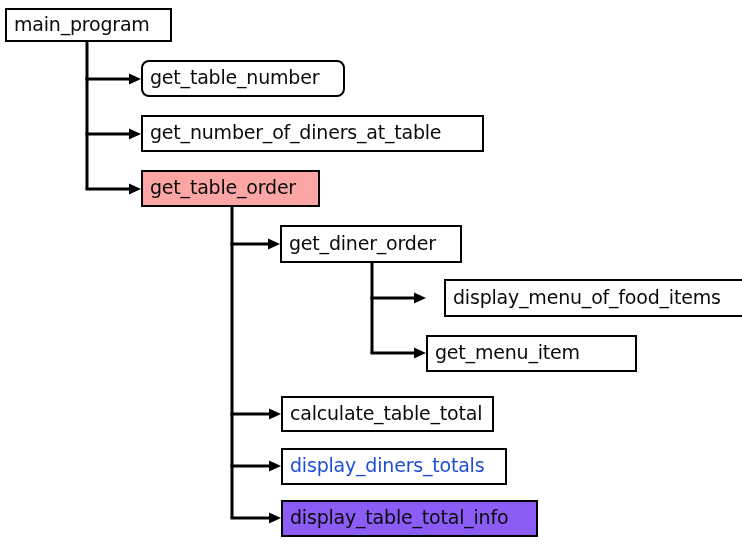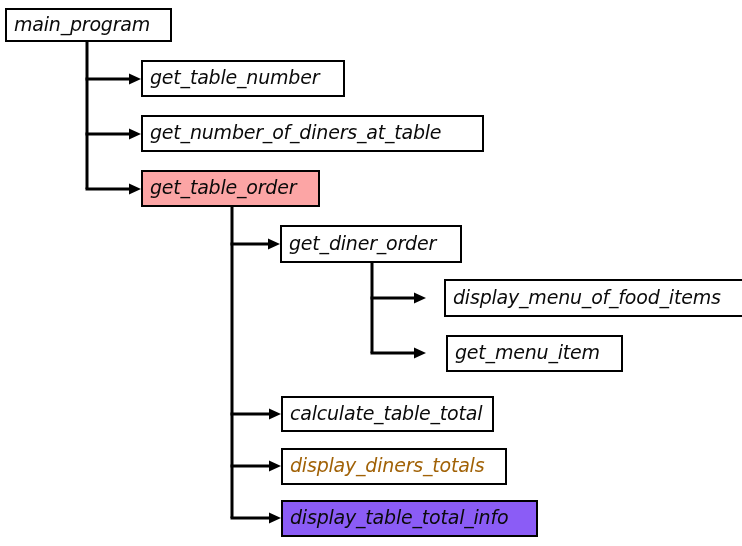--- a/index.html
+++ b/index.html
@@ -11,21 +11,20 @@
     width: 742px;
     height: 546px;
     overflow: hidden;
     font-family: "DejaVu Sans", "Liberation Sans", sans-serif;
   }
   #chart-canvas {
     position: relative;
     width: 742px;
     height: 546px;
     background: #ffffff;
-    font-style: italic;
   }
   #chart-svg {
     position: absolute;
     left: 0;
     top: 0;
     width: 742px;
     height: 546px;
   }
   .node-box {
     position: absolute;
@@ -84,42 +83,42 @@
           <line x1="370.5" y1="353" x2="415" y2="353" stroke="#000000" stroke-width="3"></line>
           <polygon points="426,353 414,347.5 414,358.5" fill="#000000"></polygon>
         </g>
       </g>
   </svg>
 
   <div id="node-layer">
       <div class="node-box" style="left: 5px; top: 8px; width: 167px; height: 34px; border-width: 2px; border-color: rgb(0, 0, 0); background: rgb(255, 255, 255);">
         <span class="node-label" style="font-size: 19px; color: rgb(10, 10, 10);">main_program</span>
       </div>
-      <div class="node-box" style="left: 141px; top: 60px; width: 204px; height: 37px; border-width: 2px; border-color: rgb(0, 0, 0); background: rgb(255, 255, 255);">
+      <div class="node-box" style="left: 141px; top: 60px; width: 204px; height: 37px; border-width: 2px; border-color: rgb(0, 0, 0); background: rgb(255, 255, 255); border-radius: 8px;">
         <span class="node-label" style="font-size: 19px; color: rgb(10, 10, 10);">get_table_number</span>
       </div>
       <div class="node-box" style="left: 141px; top: 115px; width: 343px; height: 37px; border-width: 2px; border-color: rgb(0, 0, 0); background: rgb(255, 255, 255);">
         <span class="node-label" style="font-size: 19px; color: rgb(10, 10, 10);">get_number_of_diners_at_table</span>
       </div>
       <div class="node-box" style="left: 141px; top: 170px; width: 179px; height: 37px; border-width: 2px; border-color: rgb(0, 0, 0); background: #fca5a5;">
         <span class="node-label" style="font-size: 19px; color: rgb(10, 10, 10);">get_table_order</span>
       </div>
       <div class="node-box" style="left: 280px; top: 225px; width: 182px; height: 38px; border-width: 2px; border-color: rgb(0, 0, 0); background: rgb(255, 255, 255);">
         <span class="node-label" style="font-size: 19px; color: rgb(10, 10, 10);">get_diner_order</span>
       </div>
       <div class="node-box" style="left: 444px; top: 279px; width: 310px; height: 38px; border-width: 2px; border-color: rgb(0, 0, 0); background: rgb(255, 255, 255);">
         <span class="node-label" style="font-size: 19px; color: rgb(10, 10, 10);">display_menu_of_food_items</span>
       </div>
-      <div class="node-box" style="left: 446px; top: 335px; width: 177px; height: 37px; border-width: 2px; border-color: rgb(0, 0, 0); background: rgb(255, 255, 255);">
+      <div class="node-box" style="left: 426px; top: 335px; width: 211px; height: 37px; border-width: 2px; border-color: rgb(0, 0, 0); background: rgb(255, 255, 255);">
         <span class="node-label" style="font-size: 19px; color: rgb(10, 10, 10);">get_menu_item</span>
       </div>
       <div class="node-box" style="left: 281px; top: 396px; width: 213px; height: 36px; border-width: 2px; border-color: rgb(0, 0, 0); background: rgb(255, 255, 255);">
         <span class="node-label" style="font-size: 19px; color: rgb(10, 10, 10);">calculate_table_total</span>
       </div>
       <div class="node-box" style="left: 281px; top: 448px; width: 226px; height: 37px; border-width: 2px; border-color: rgb(0, 0, 0); background: rgb(255, 255, 255);">
-        <span class="node-label" style="font-size: 19px; color: #a16207;">display_diners_totals</span>
+        <span class="node-label" style="font-size: 19px; color: #1d4ed8;">display_diners_totals</span>
       </div>
       <div class="node-box" style="left: 281px; top: 500px; width: 257px; height: 37px; border-width: 2px; border-color: rgb(0, 0, 0); background: #8b5cf6;">
         <span class="node-label" style="font-size: 19px; color: rgb(10, 10, 10);">display_table_total_info</span>
       </div>
     </div>
 
 </div>
 
 </body></html>

